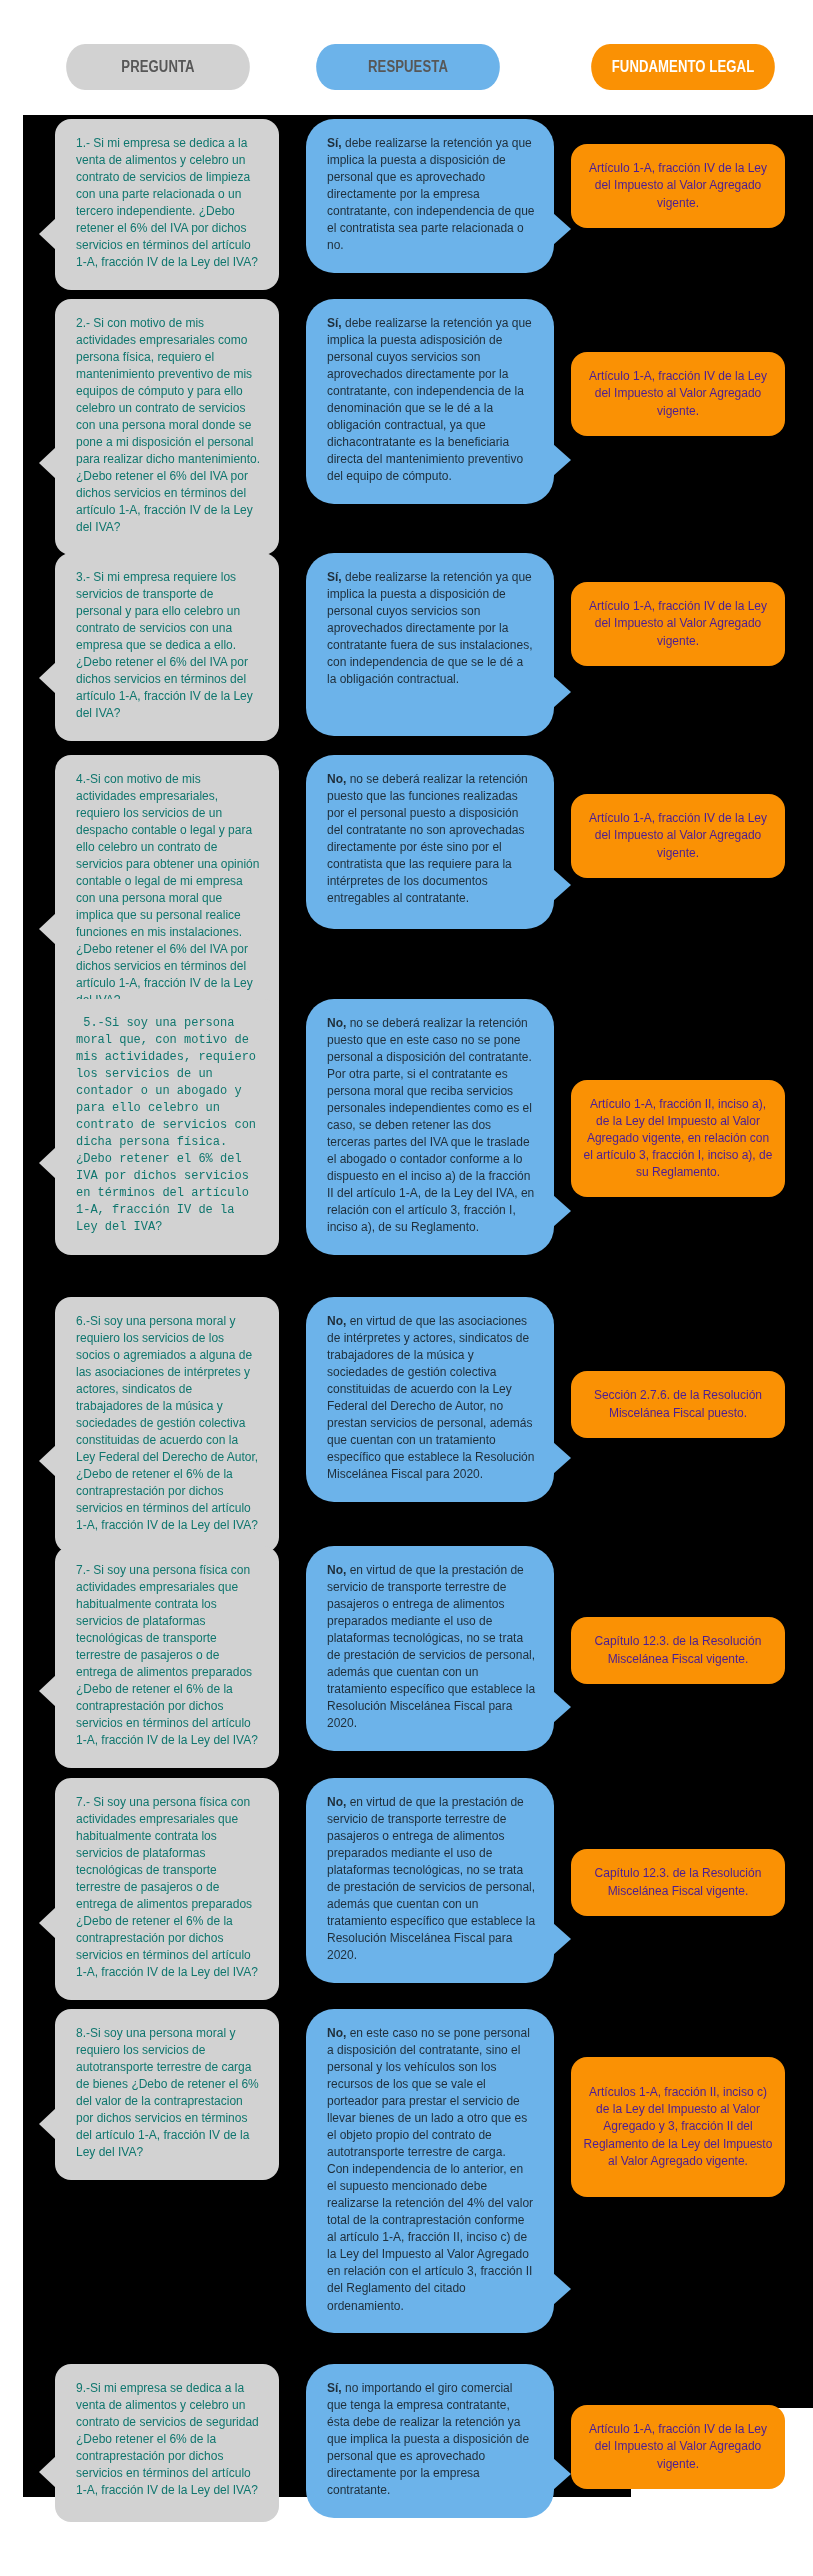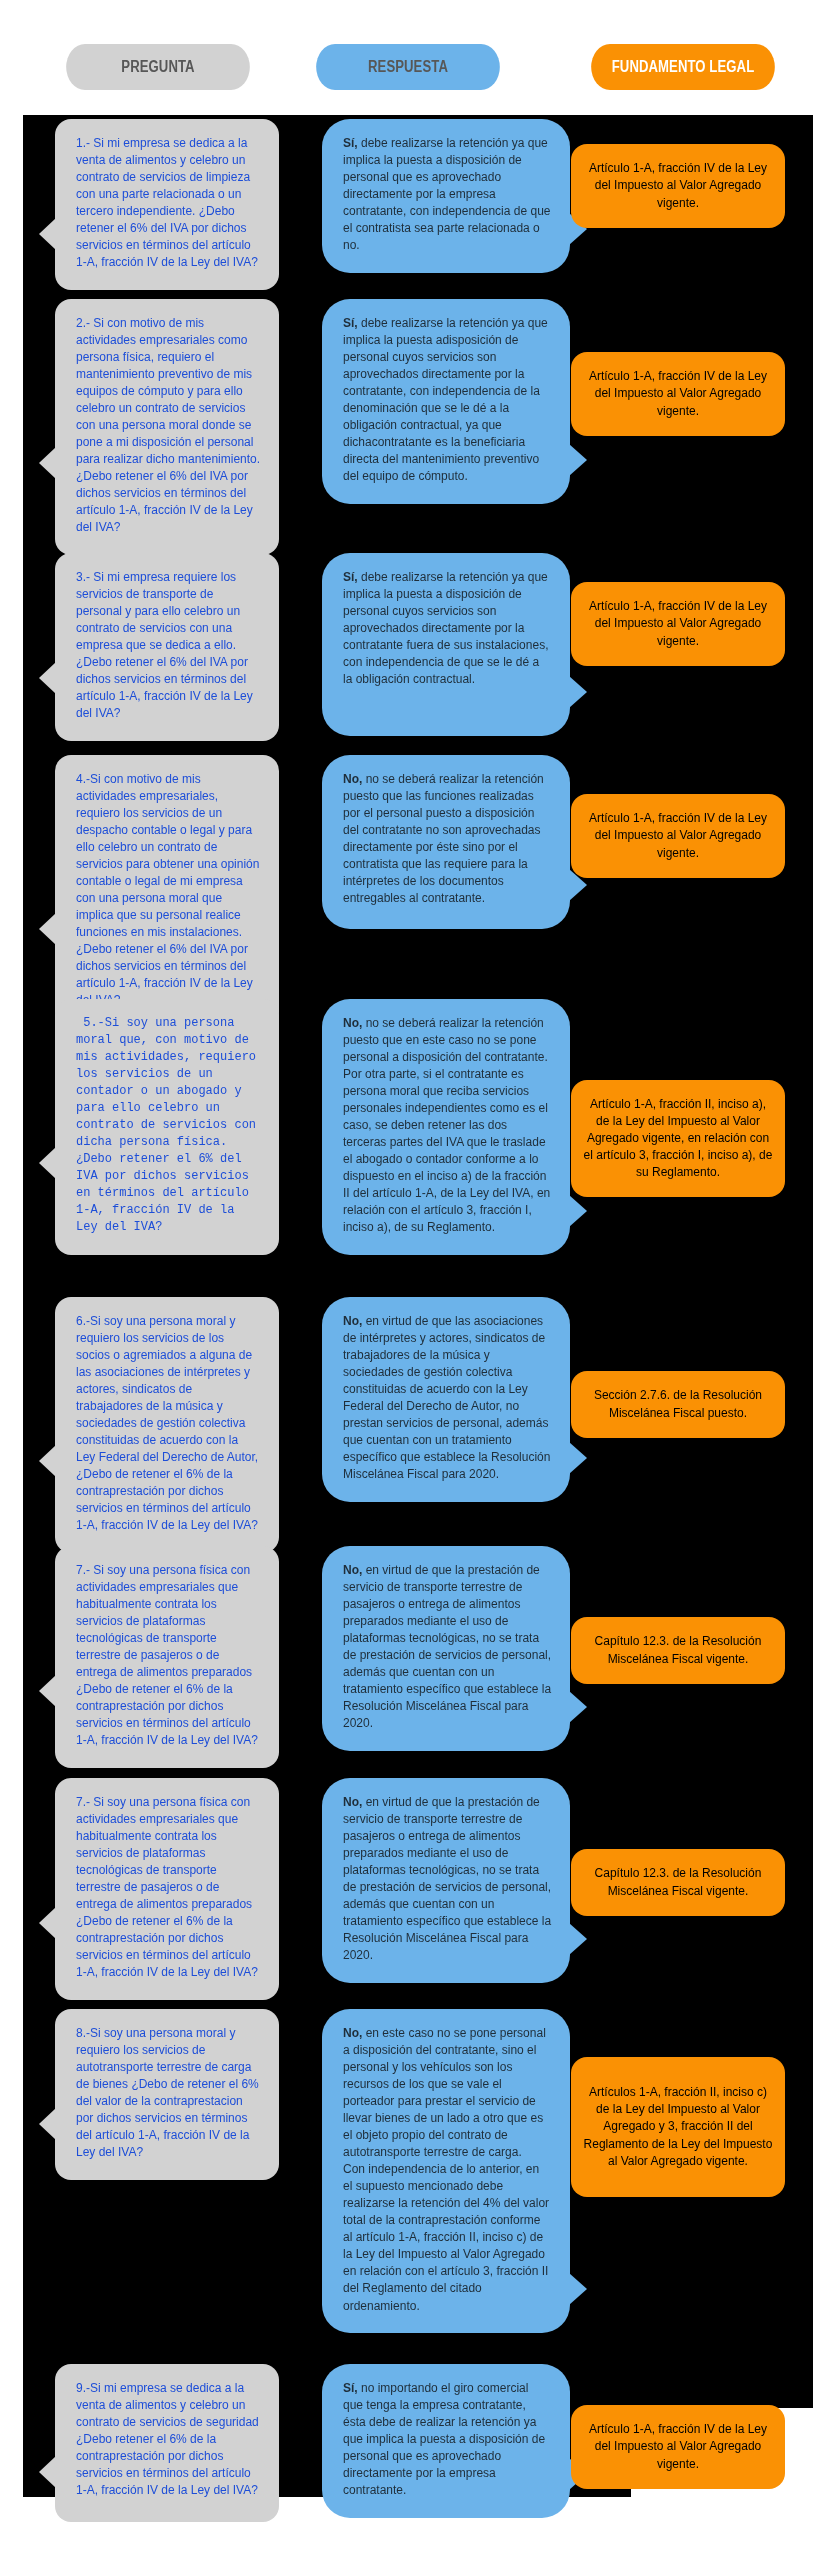--- a/index.html
+++ b/index.html
@@ -60,21 +60,21 @@
   }
 
   
   .q-bubble {
     position: absolute;
     left: 55px;
     width: 224px;
     background: #d2d2d2;
     border-radius: 16px;
     padding: 16px 18.3px 18.3px 21px;
-    color: #1d4ed8;
+    color: #0f766e;
     font-size: 12px;
     line-height: 1.42;
     font-weight: 500;
     font-stretch: condensed;
   }
   .q-bubble::after {
     content: "";
     position: absolute;
     left: -16px;
     top: 58%;
@@ -90,21 +90,20 @@
     left: 306px;
     width: 248px;
     background: #6cb3ea;
     border-radius: 28px;
     padding: 16px 18.3px 18.3px 21px;
     color: #1f2e3a;
     font-size: 12px;
     line-height: 1.42;
     font-weight: 500;
     font-stretch: condensed;
-    margin-left: 16px;
   }
   .a-bubble::after {
     content: "";
     position: absolute;
     right: -17px;
     bottom: 28px;
     width: 0; height: 0;
     border-top: 16px solid transparent;
     border-bottom: 16px solid transparent;
     border-left: 18.3px solid #6cb3ea;
@@ -112,21 +111,21 @@
   .a-bubble b, .q-bubble b { font-weight: 800; }
 
   
   .l-box {
     position: absolute;
     left: 571px;
     width: 214px;
     background: #fa9104;
     border-radius: 16px;
     padding: 16px 12px;
-    color: #000000;
+    color: #4c1d95;
     font-size: 12px;
     line-height: 1.42;
     text-align: center;
     font-weight: 500;
     font-stretch: condensed;
     display: flex;
     align-items: center;
     justify-content: center;
   }
 

